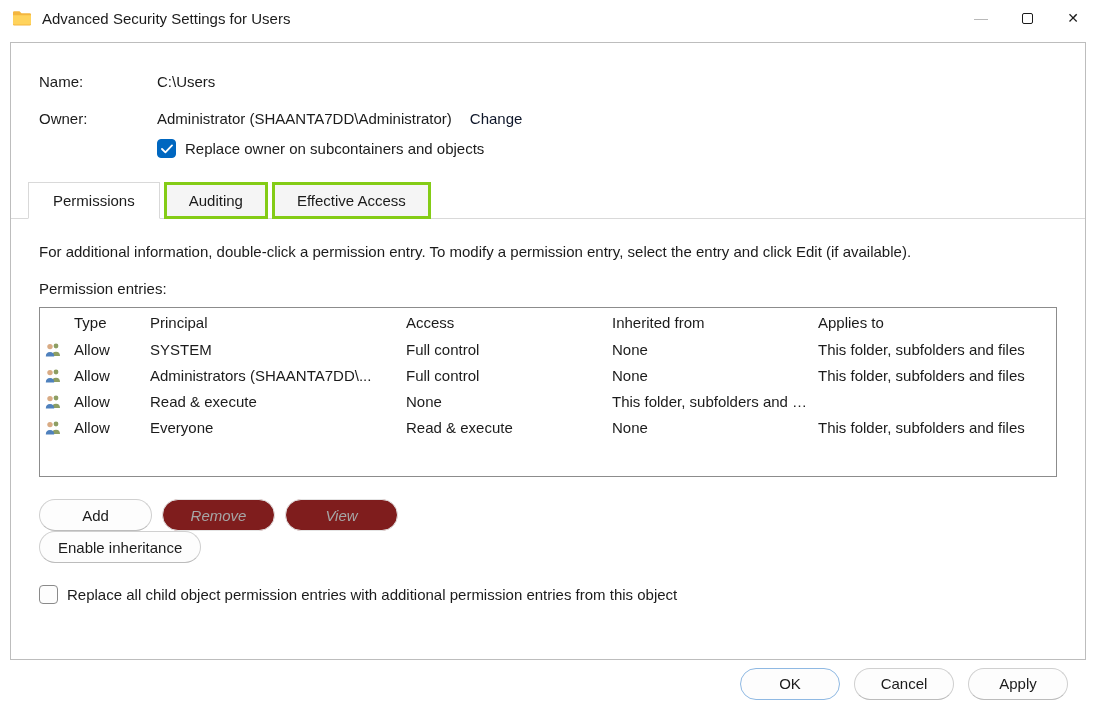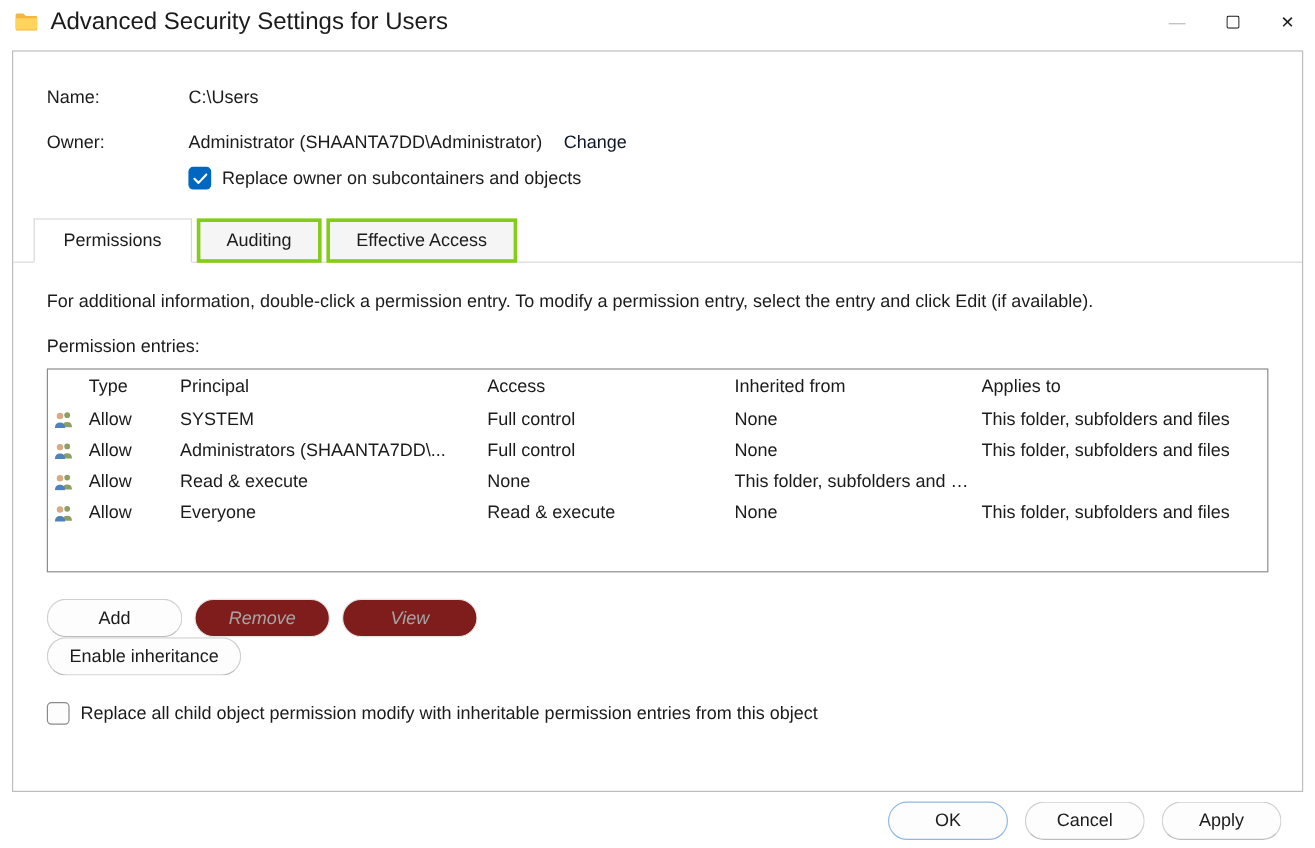--- a/index.html
+++ b/index.html
@@ -14,21 +14,21 @@
 
   
   .titlebar {
     height: 36px;
     display: flex;
     align-items: center;
     padding-left: 12px;
     background: #ffffff;
   }
   .titlebar .app-icon { margin-right: 10px; display: flex; align-items: center; }
-  .titlebar .title-text { font-size: 20px; color: #1b1b1b; }
+  .titlebar .title-text { font-size: 15px; color: #1b1b1b; }
   .titlebar .spacer { flex: 1; }
   .win-btn {
     width: 46px; height: 36px;
     display: flex; align-items: center; justify-content: center;
     font-size: 14px; color: #1b1b1b;
     cursor: default;
   }
   .win-btn.min { color: #b9b9b9; }
   .win-btn svg { display: block; }
 
@@ -280,21 +280,21 @@
       <button class="btn disabled">Remove</button>
       <button class="btn disabled">View</button>
     </div>
 
     <div class="inherit-row">
       <button class="btn">Enable inheritance</button>
     </div>
 
     <div class="checkbox-row-bottom bottom-check">
       <span class="checkbox unchecked"></span>
-      <span>Replace all child object permission modify with inheritable permission entries from this object</span>
+      <span>Replace all child object permission entries with additional permission entries from this object</span>
     </div>
   </div>
 </div>
 
 <div class="footer">
   <button class="btn default">OK</button>
   <button class="btn">Cancel</button>
   <button class="btn">Apply</button>
 </div>
 

